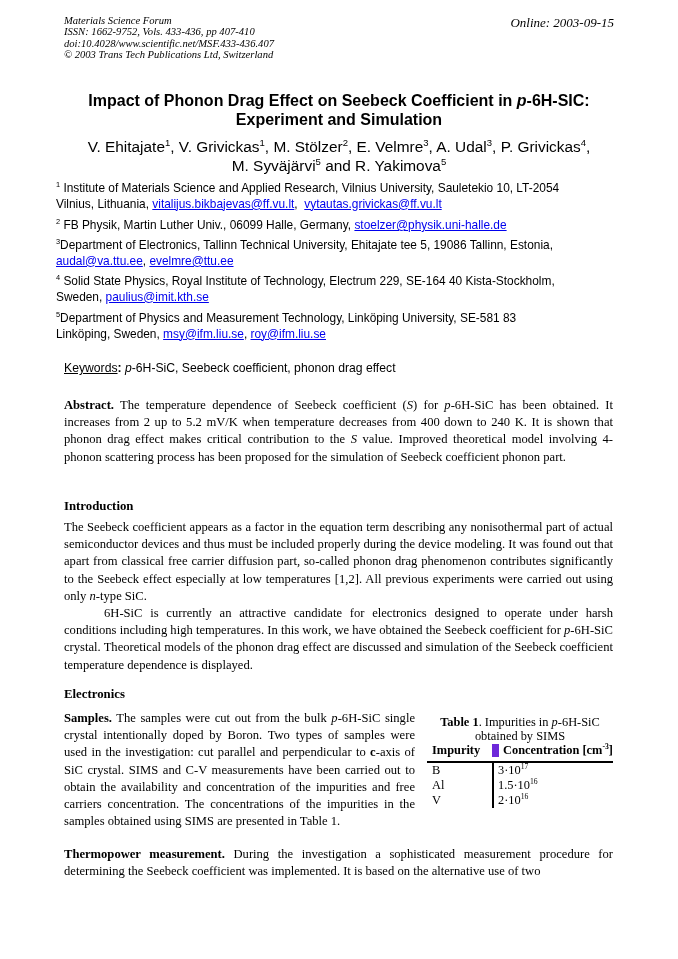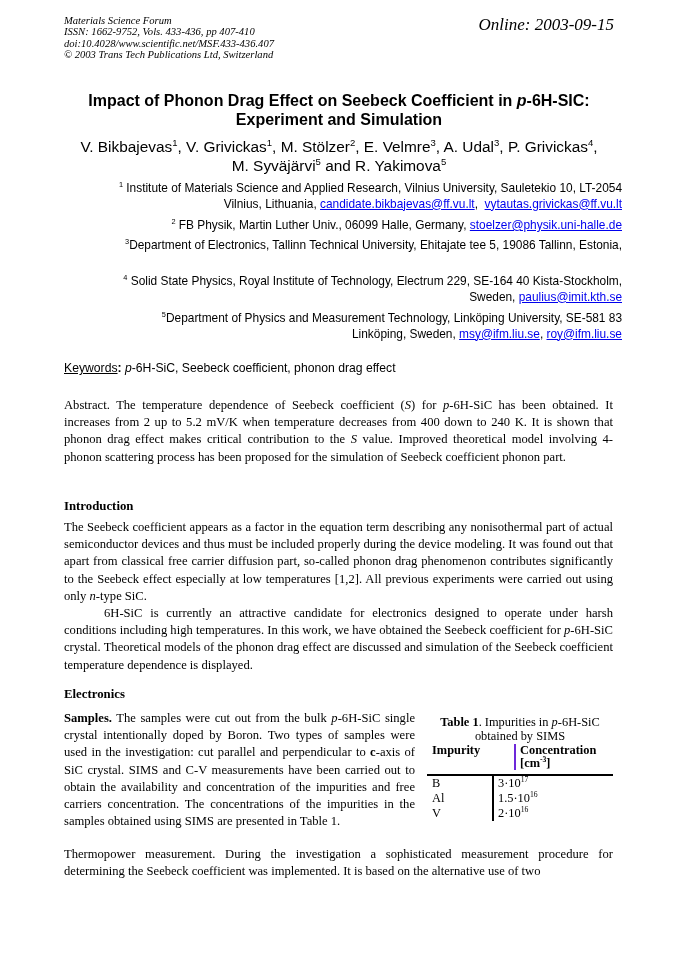--- a/index.html
+++ b/index.html
@@ -3,45 +3,45 @@
 <meta charset="utf-8">
 <style>
   html, body { margin: 0; padding: 0; background: #ffffff; }
   body { width: 678px; height: 959px; position: relative; overflow: hidden; color: #000; }
   .page { position: absolute; left: 0; top: 0; width: 678px; height: 912px; }
   .serif { font-family: "Liberation Serif", "DejaVu Serif", serif; }
   .sans { font-family: "Liberation Sans", "DejaVu Sans", sans-serif; }
 
   .hdr-left { position: absolute; left: 64px; top: 15px; font-size: 10.6px; line-height: 11.4px; font-style: italic; }
   .hdr-left div { white-space: nowrap; }
-  .hdr-right { position: absolute; right: 64px; top: 15px; font-size: 17px; font-style: italic; }
+  .hdr-right { position: absolute; right: 64px; top: 15px; font-size: 13px; font-style: italic; }
 
   .title { position: absolute; left: 64px; width: 550px; top: 91px; text-align: center; font-weight: bold; font-size: 16px; line-height: 19px; }
   .authors { position: absolute; left: 50px; width: 578px; top: 137px; text-align: center; font-size: 15.4px; line-height: 19px; }
   sup { font-size: 0.62em; vertical-align: super; line-height: 0; }
 
-  .affil { position: absolute; left: 56px; width: 566px; text-align: right; font-size: 11.9px; line-height: 15.6px; }
+  .affil { position: absolute; left: 56px; width: 566px; text-align: left; font-size: 11.9px; line-height: 15.6px; }
   .affil a { color: #0000ee; text-decoration: underline; }
 
   .keywords { position: absolute; left: 64px; top: 361px; font-size: 12.2px; }
   .keywords .kw-label { font-weight: normal; text-decoration: underline; }
 
   .body-text { position: absolute; left: 64px; width: 549px; font-size: 12.6px; line-height: 17.2px; text-align: justify; }
-  .body-text b { font-weight: normal; }
+  .body-text b { font-weight: bold; }
   .indent { text-indent: 40px; }
   .heading { position: absolute; left: 64px; font-size: 12.8px; font-weight: bold; }
 
   .samples { position: absolute; left: 64px; top: 710px; width: 351px; font-size: 12.6px; line-height: 17.2px; text-align: justify; }
 
   .table-wrap { position: absolute; left: 427px; top: 715px; width: 186px; font-size: 12.4px; }
   .table-caption { text-align: center; line-height: 14px; }
   .tbl { position: relative; margin-top: 1px; }
-  .tbl-head { display: flex; line-height: 13px; gap: 22px; }
+  .tbl-head { display: flex; line-height: 13px; }
   .tbl-head .c1 { width: 60px; font-weight: bold; padding-left: 5px; }
-  .tbl-head .c2 { flex: 1; font-weight: bold; padding-left: 4px; border-left: 2px solid #6d28d9; }
+  .tbl-head .c2 { flex: 1; font-weight: bold; padding-left: 4px; border-left: 7px solid #6d28d9; }
   .tbl-rule { height: 0; border-top: 2px solid #000; margin-top: 4px; }
   .tbl-row { display: flex; line-height: 15px; }
   .tbl-row .c1 { width: 60px; padding-left: 5px; }
   .tbl-row .c2 { flex: 1; padding-left: 4px; border-left: 2px solid #000; }
 </style>
 </head>
 <body>
 
 <div class="page">
 
@@ -53,41 +53,42 @@
   </div>
   <div class="hdr-right serif">Online: 2003-09-15</div>
 
   <div class="title sans">
     <div><span>Impact of Phonon Drag Effect on Seebeck Coefficient in </span><i>p</i><span>-6H-SIC:</span></div>
     <div>Experiment and Simulation</div>
   </div>
 
   <div class="authors sans">
     <div>
-      <span>V. Bikbajevas</span><sup>1</sup><span>, </span>
+      <span>V. Ehitajate</span><sup>1</sup><span>, </span>
       <span>V. Grivickas</span><sup>1</sup><span>, </span>
       <span>M. Stölzer</span><sup>2</sup><span>, </span>
       <span>E. Velmre</span><sup>3</sup><span>, </span>
       <span>A. Udal</span><sup>3</sup><span>, </span>
       <span>P. Grivickas</span><sup>4</sup><span>,</span>
     </div>
     <div>
       <span>M. Syväjärvi</span><sup>5</sup><span style="white-space:pre"> and </span><span>R. Yakimova</span><sup>5</sup>
     </div>
   </div>
 
   <div class="affil sans" style="top:181px">
     <div><sup>1</sup><span> Institute of Materials Science and Applied Research, Vilnius University, Sauletekio 10, LT-2054</span></div>
-    <div><span>Vilnius, Lithuania, </span><a>candidate.bikbajevas@ff.vu.lt</a>,&nbsp; <a>vytautas.grivickas@ff.vu.lt</a></div>
+    <div><span>Vilnius, Lithuania, </span><a>vitalijus.bikbajevas@ff.vu.lt</a>,&nbsp; <a>vytautas.grivickas@ff.vu.lt</a></div>
   </div>
   <div class="affil sans" style="top:218px">
     <div><sup>2</sup><span> FB Physik, Martin Luther Univ., 06099 Halle, Germany, </span><a>stoelzer@physik.uni-halle.de</a></div>
   </div>
   <div class="affil sans" style="top:238px">
     <div><sup>3</sup><span>Department of Electronics, Tallinn Technical University, Ehitajate tee 5, 19086 Tallinn, Estonia,</span></div>
+    <div><a>audal@va.ttu.ee</a>, <a>evelmre@ttu.ee</a></div>
   </div>
   <div class="affil sans" style="top:274px">
     <div><sup>4</sup><span> Solid State Physics, Royal Institute of Technology, Electrum 229, SE-164 40 Kista-Stockholm,</span></div>
     <div><span>Sweden, </span><a>paulius@imit.kth.se</a></div>
   </div>
   <div class="affil sans" style="top:311px">
     <div><sup>5</sup><span>Department of Physics and Measurement Technology, Linköping University, SE-581 83</span></div>
     <div><span>Linköping, Sweden, </span><a>msy@ifm.liu.se</a>, <a>roy@ifm.liu.se</a></div>
   </div>
 

